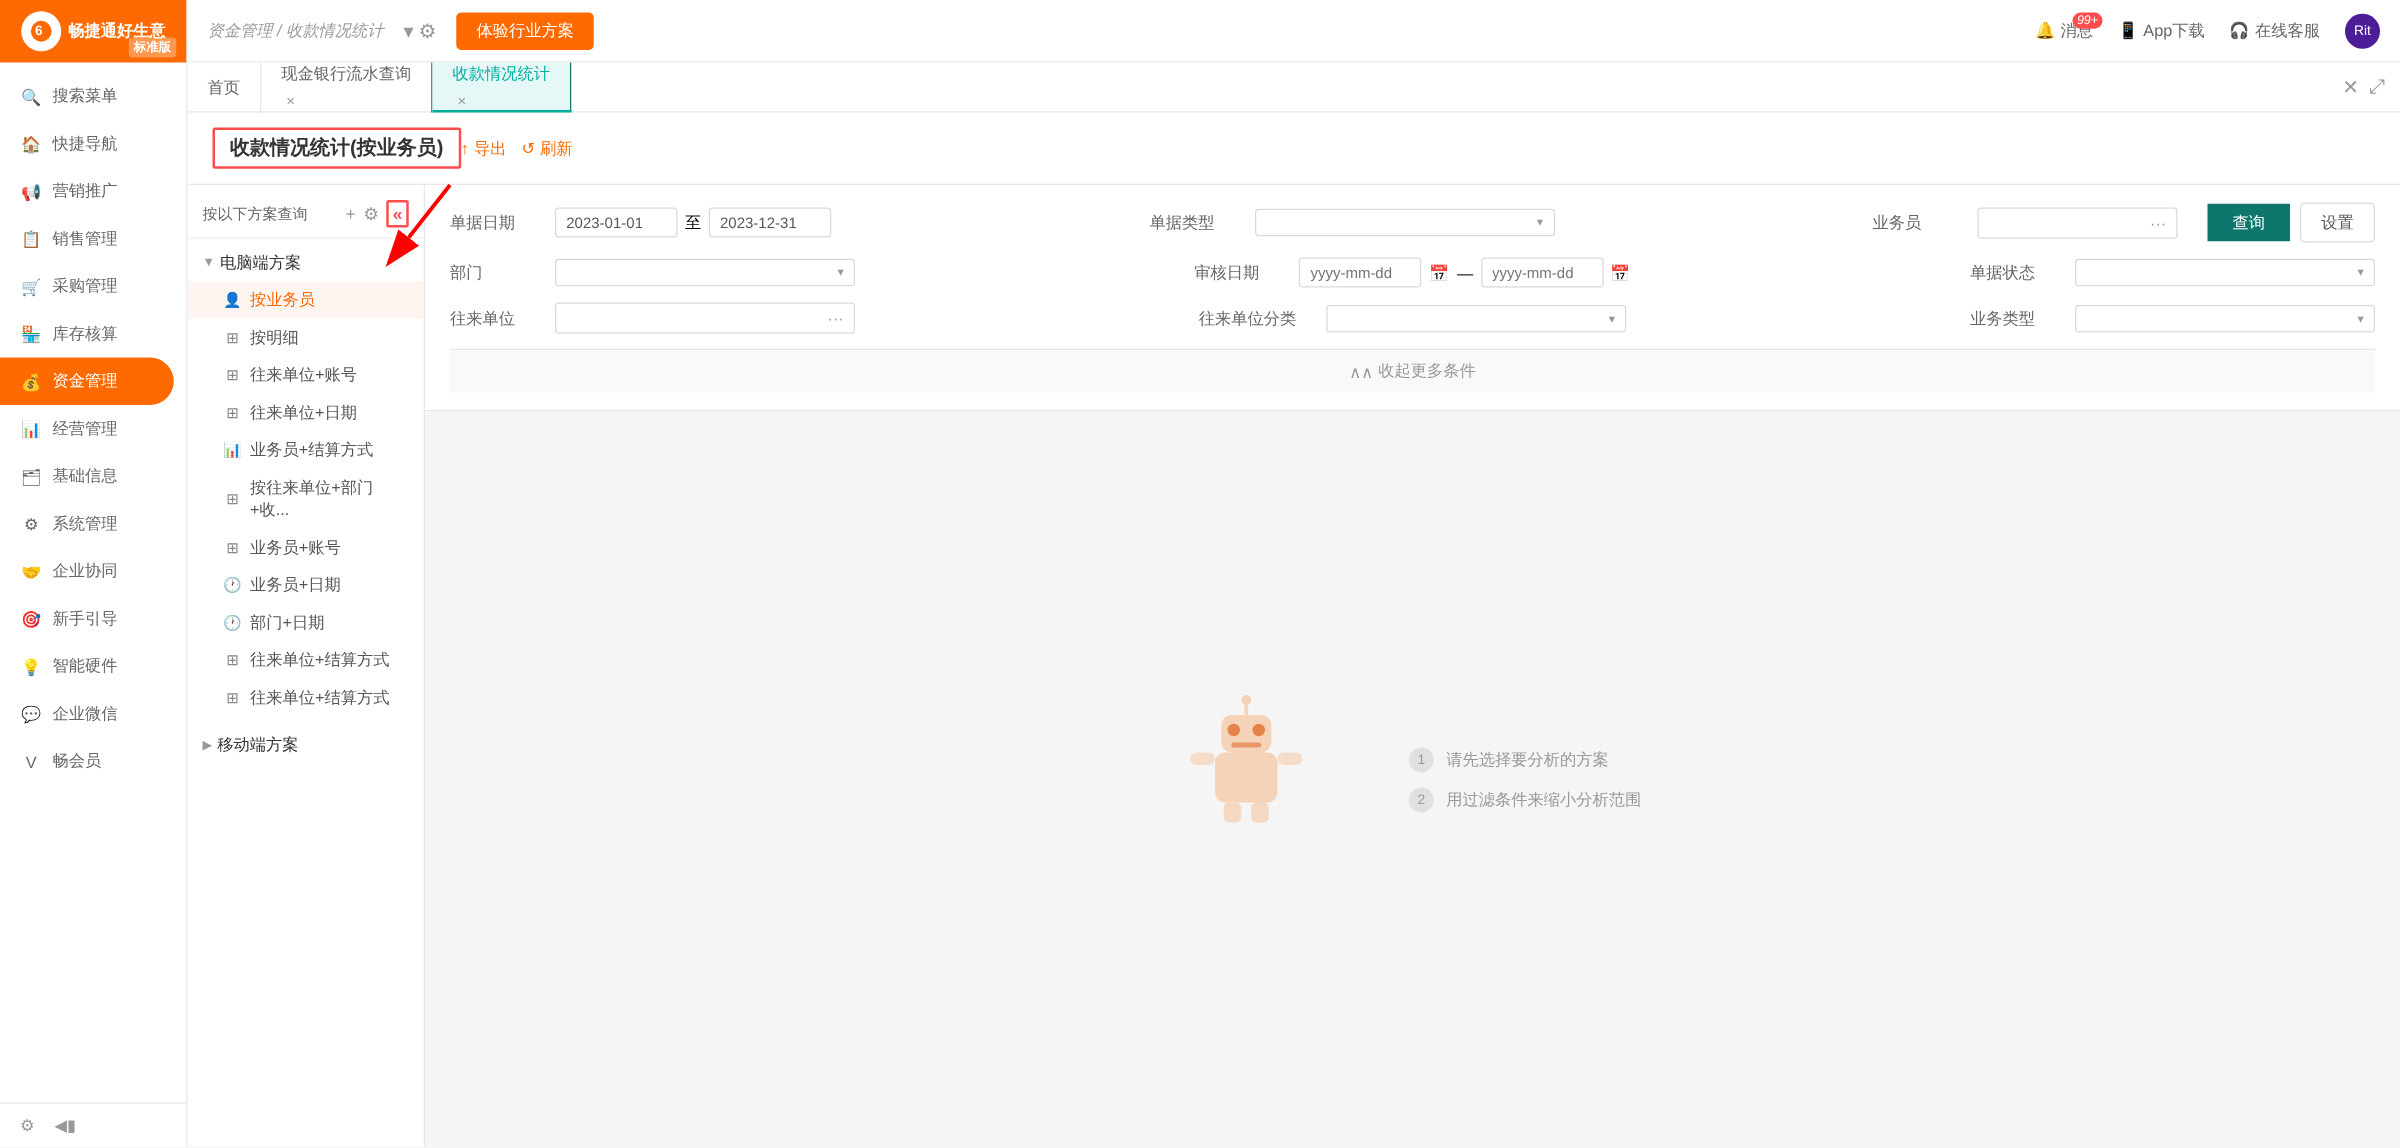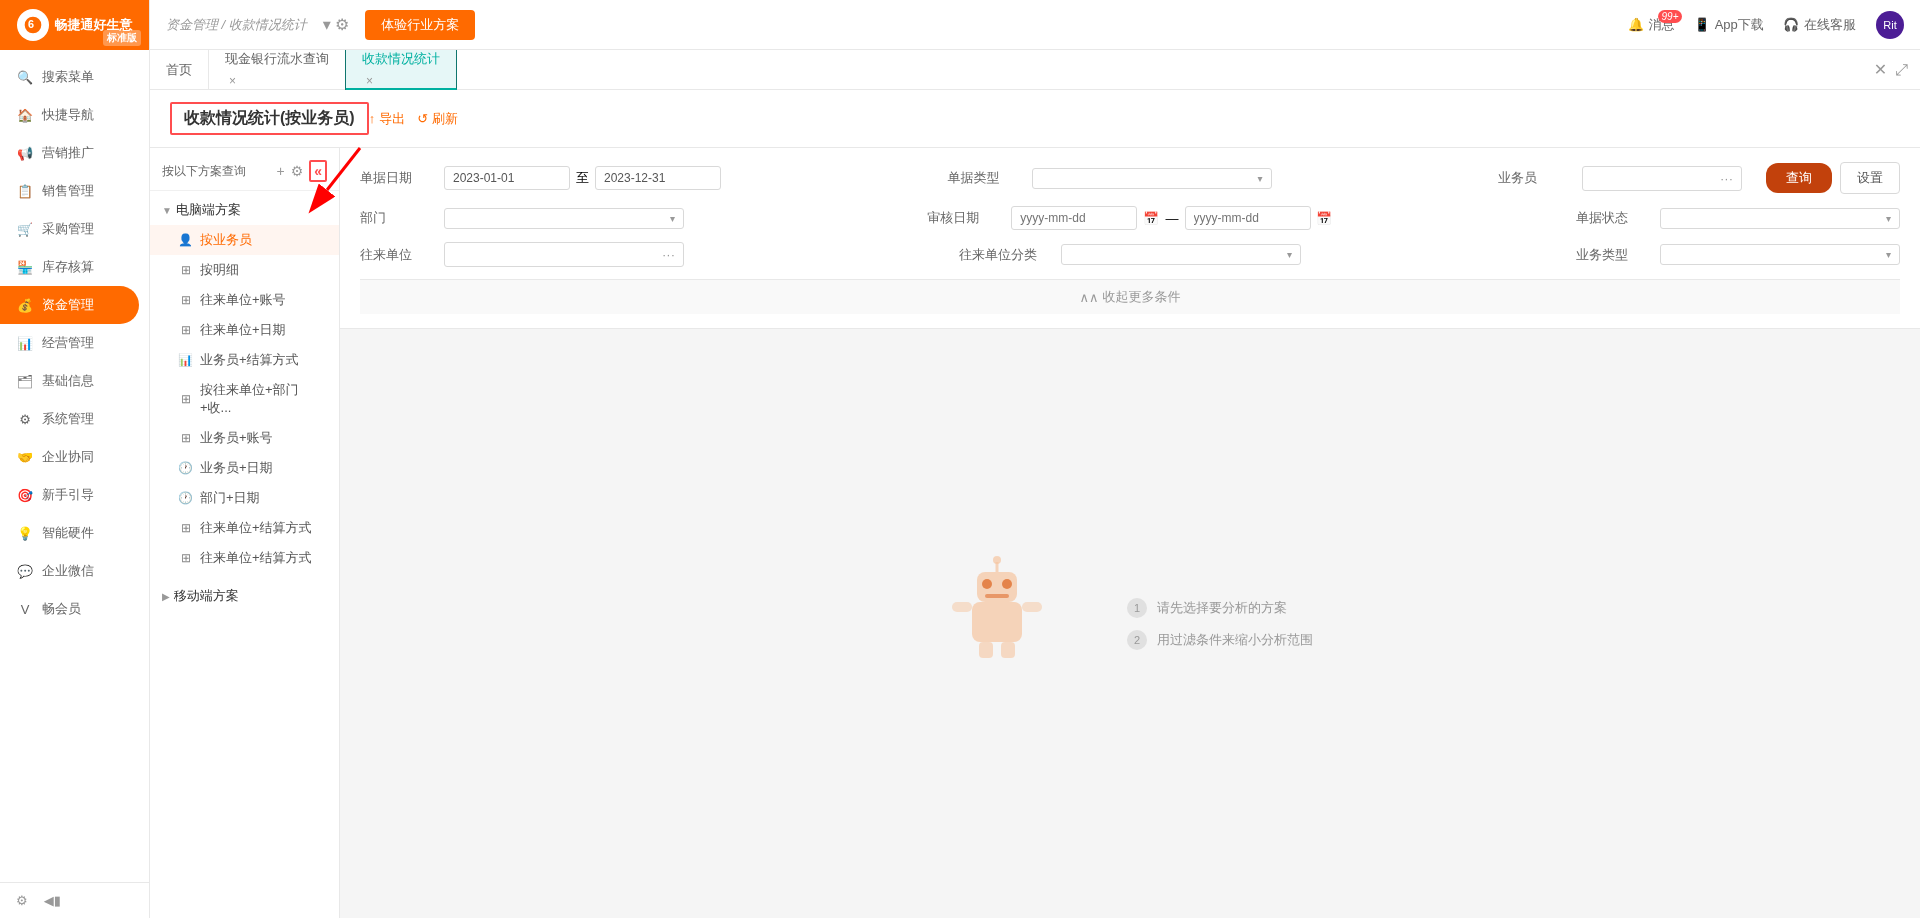--- a/index.html
+++ b/index.html
@@ -80,27 +80,27 @@
 
     
     .filter-area { background: #fff; padding: 14px 20px; border-bottom: 1px solid #e8e8e8; }
     .filter-row { display: flex; align-items: center; gap: 24px; margin-bottom: 12px; flex-wrap: wrap; }
     .filter-row:last-child { margin-bottom: 0; }
     .filter-label { color: #666; font-size: 13px; white-space: nowrap; min-width: 60px; }
     .filter-date-group { display: flex; align-items: center; gap: 4px; }
     .date-btn { padding: 3px 8px; border: 1px solid #e8e8e8; border-radius: 3px; background: #fff; color: #555; cursor: pointer; font-size: 12px; }
     .date-btn.active { background: #ff6a00; color: #fff; border-color: #ff6a00; }
     .date-input-group { display: flex; align-items: center; gap: 6px; }
-    .date-input { padding: 4px 8px; border: 1px solid #d9d9d9; border-radius: 3px; font-size: 12px; color: #555; width: 126px; }
+    .date-input { padding: 4px 8px; border: 1px solid #d9d9d9; border-radius: 3px; font-size: 12px; color: #555; width: 98px; }
     .filter-select { padding: 4px 8px; border: 1px solid #d9d9d9; border-radius: 3px; color: #555; background: #fff; min-width: 160px; display: flex; align-items: center; justify-content: space-between; cursor: pointer; }
     .filter-select-wide { min-width: 240px; }
     .chevron-down { font-size: 10px; color: #999; }
 
     .filter-right-actions { display: flex; gap: 8px; align-items: center; margin-left: auto; }
-    .btn-query { background: #c2410c; color: #fff; border: none; padding: 6px 20px; border-radius: 12px; cursor: pointer; font-size: 13px; }
+    .btn-query { background: #0f766e; color: #fff; border: none; padding: 6px 20px; border-radius: 0; cursor: pointer; font-size: 13px; }
     .btn-setting { background: #fff; color: #555; border: 1px solid #d9d9d9; padding: 6px 16px; border-radius: 4px; cursor: pointer; font-size: 13px; }
 
     
     .collapse-btn { display: flex; align-items: center; justify-content: center; padding: 8px 0; background: #f9f9f9; border-top: 1px solid #e8e8e8; cursor: pointer; color: #999; font-size: 12px; gap: 4px; }
 
     
     .empty-area { flex: 1; display: flex; flex-direction: column; align-items: center; justify-content: center; background: #f5f5f5; padding: 40px; }
     .empty-illustration { width: 120px; height: 120px; margin-bottom: 24px; position: relative; }
     .empty-steps { display: flex; flex-direction: column; gap: 12px; }
     .empty-step { display: flex; align-items: center; gap: 10px; color: #999; font-size: 13px; }

